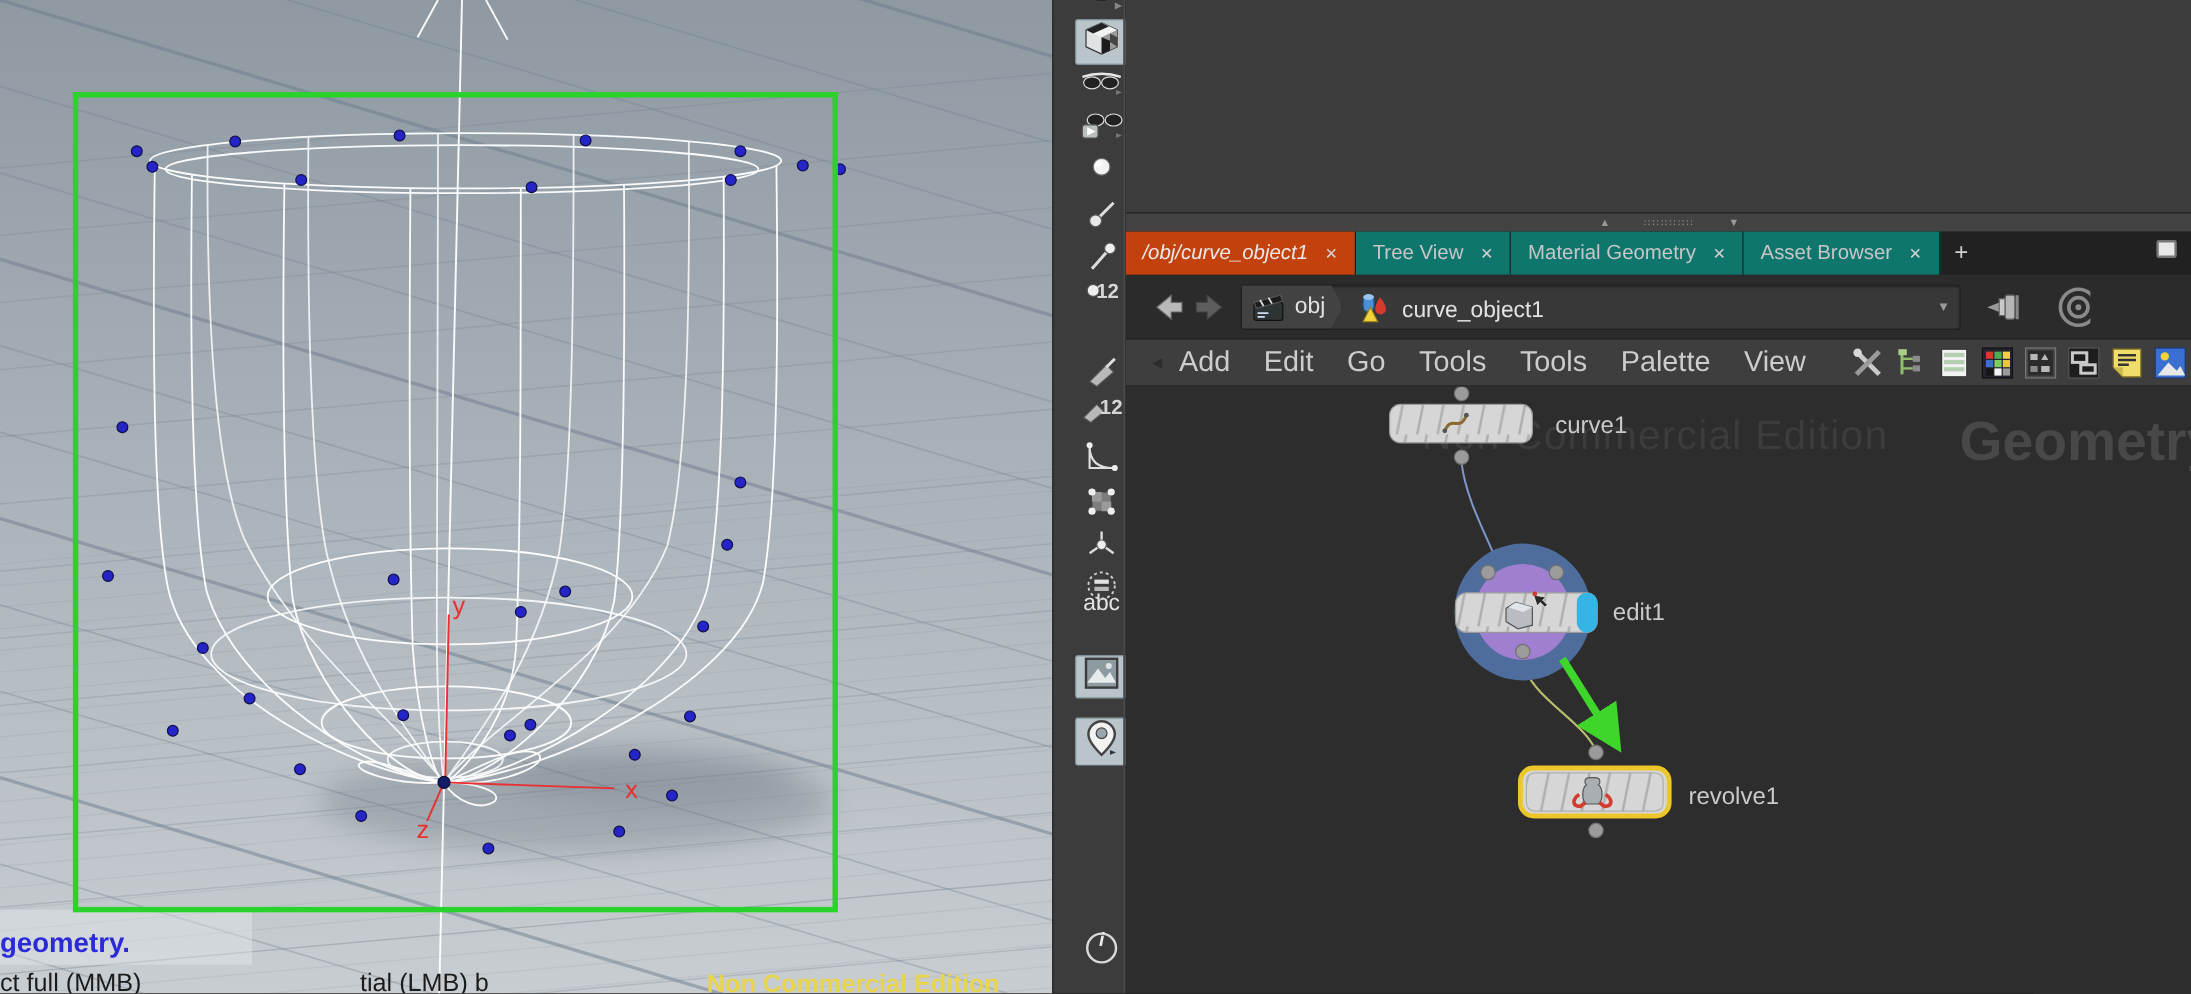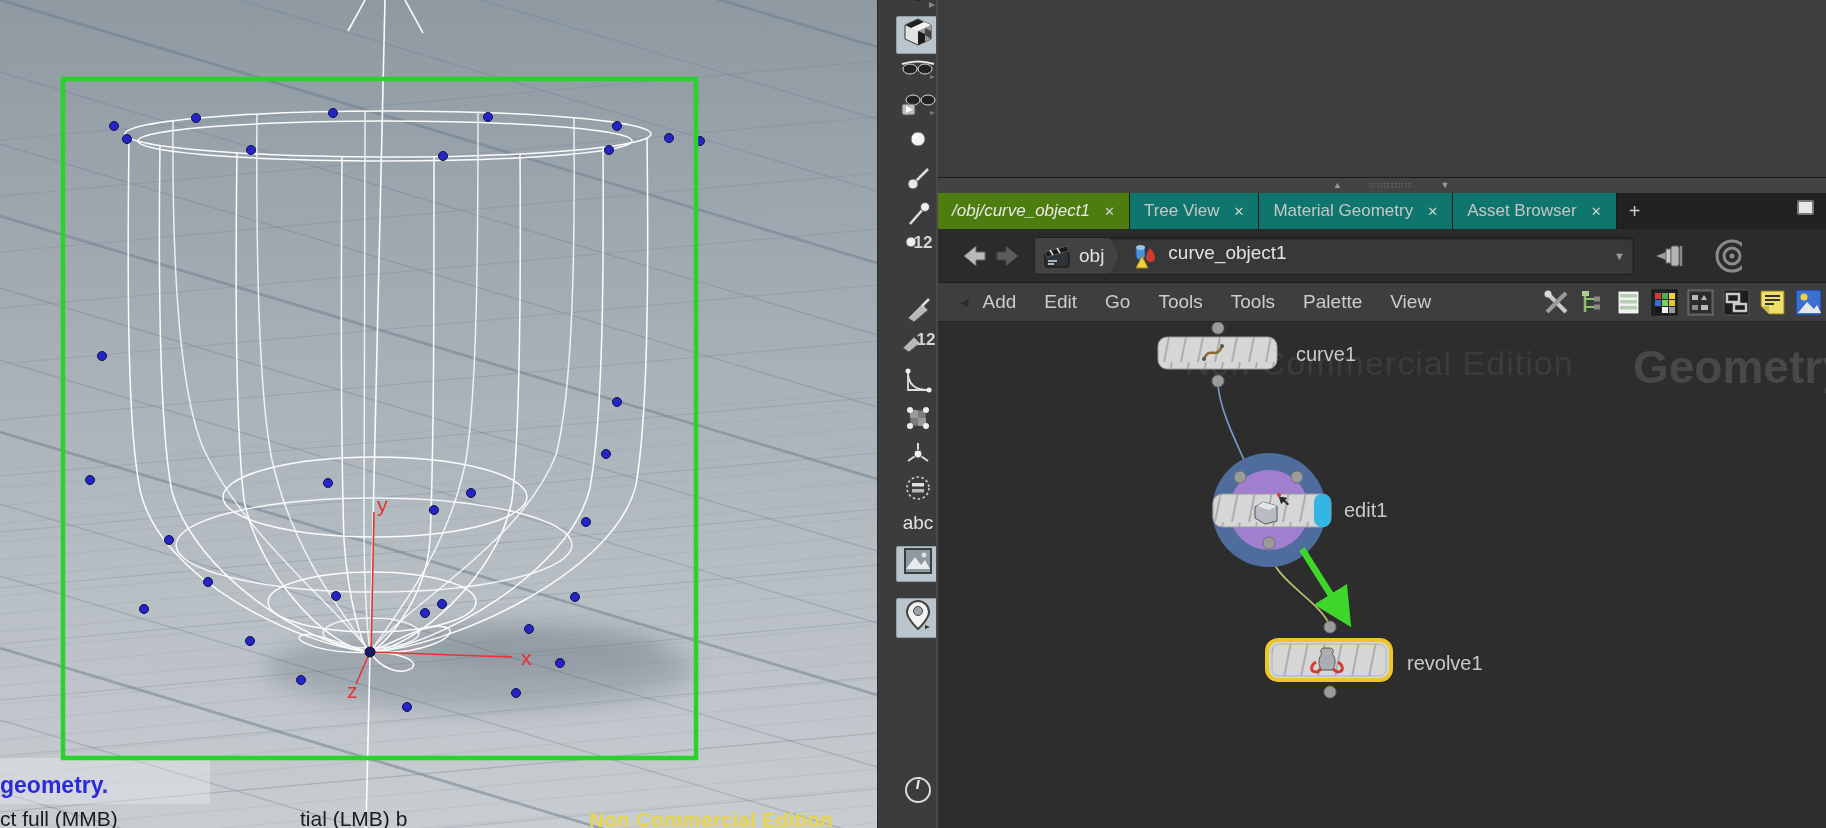--- a/index.html
+++ b/index.html
@@ -25,46 +25,46 @@
   #rightpanel { position:absolute; left:938px; top:0; width:888px; height:828px; background:#2d2d2d; overflow:hidden; }
   #rp-top { position:absolute; left:0; top:0; width:888px; height:178px; background:#3d3d3d; border-bottom:1px solid #1c1c1c; }
   #rp-splitter { position:absolute; left:0; top:178px; width:888px; height:15px; background:#434343;
                  display:flex; align-items:center; }
   .split-arrow { color:#9a9a9a; font-size:9px; line-height:9px; }
   .split-grip { color:#9a9a9a; font-size:8px; letter-spacing:2px; line-height:5px; margin:0 28px; }
 
   #tabbar { position:absolute; left:0; top:193px; width:888px; height:36px; background:#212121; display:flex; align-items:stretch; }
   .tab { display:flex; align-items:center; gap:14px; padding:0 14px; background:#0f766e;
          border-right:1px solid #1a1a1a; color:#c6c6c6; font-size:17px; }
-  .tab.active { background:#4d7c0f; color:#e9e9e9; font-style:italic; }
+  .tab.active { background:#c2410c; color:#e9e9e9; font-style:italic; }
   .tab .close { color:#cfcfcf; font-size:13px; font-style:normal; }
   .tab-add { display:flex; align-items:center; padding:0 12px; color:#cfcfcf; font-size:20px; }
   #tab-right-icon { position:absolute; right:12px; top:200px; width:17px; height:15px;
                     background:#e8e8e8; border:2px solid #777; border-radius:2px; }
 
   #pathbar { position:absolute; left:0; top:229px; width:888px; height:54px; background:#2b2b2b;
              border-bottom:1px solid #1d1d1d; display:flex; align-items:center;padding-left:12px; }
   .nav-arrows { display:flex; gap:6px; margin-left:8px; }
   #path-field { display:flex; align-items:center; height:38px; margin-left:10px; width:600px;
                 background:#383838; border:1px solid #1f1f1f; border-radius:3px; box-shadow:inset 0 1px 2px rgba(0,0,0,.5); position:relative; }
   .ctx-chip { display:flex; align-items:center; gap:8px; padding:0 14px 0 8px; height:100%;
               background:#424242; border-right:1px solid #252525;
               clip-path:polygon(0 0, calc(100% - 10px) 0, 100% 50%, calc(100% - 10px) 100%, 0 100%); }
   .ctx-chip span, #path-node-name { color:#e2e2e2; font-size:19px; }
-  #path-node { display:flex; align-items:flex-start; gap:9px; padding-left:14px; }
+  #path-node { display:flex; align-items:flex-end; gap:9px; padding-left:14px; }
   #path-dd { position:absolute; right:8px; color:#9a9a9a; font-size:11px; }
   #path-pin { margin-left:18px; }
   #path-target { margin-left:14px; }
 
   #menubar { position:absolute; left:0; top:283px; width:888px; height:39px; background:#3e3e3e;
              display:flex; align-items:center; border-bottom:1px solid #262626; }
   #menu-strip { position:absolute; left:0; top:283px; width:13px; height:39px; background:#2e2e2e;
                 border-right:1px solid #1d1d1d; color:#cfcfcf; font-size:8px; text-align:center; line-height:12px; }
   .menu-collapse { color:#2c2c2c; font-size:11px; margin-left:22px; }
-  .menu-item { color:#cccccc; font-size:19px; padding:0 14px; }
+  .menu-item { color:#cccccc; font-size:24px; padding:0 14px; }
   #menu-icons { position:absolute; right:4px; top:0; height:39px; display:flex; align-items:center; gap:9px; }
   .mi { width:27px; height:27px; display:flex; align-items:center; justify-content:center; }
 
   #network { position:absolute; left:0; top:322px; width:888px; height:506px; background:#2d2d2d; overflow:hidden; }
   #nc-watermark { position:absolute; left:247px; top:22px; font-size:34px; color:#3c3c3c; letter-spacing:1px; white-space:nowrap; }
   #geo-backdrop { position:absolute; left:695px; top:18px; font-size:46px; font-weight:bold; color:#484848; white-space:nowrap; }
   #net-svg { position:absolute; left:0; top:0; }
   .node-label { fill:#c9c9c9; font-size:20px; font-family:"Liberation Sans",sans-serif; }
 </style>
 </head>
@@ -348,21 +348,21 @@
         <circle cx="14" cy="14" r="4" fill="#eee" stroke="#555"></circle>
       </svg>
     </div>
     <div class="tb-cell" style="top:474px">
       <svg width="28" height="28">
         <circle cx="14" cy="14" r="11" fill="none" stroke="#cfcfcf" stroke-width="1.6" stroke-dasharray="2.5 2.5"></circle>
         <rect x="8" y="9" width="12" height="3.5" fill="#e3e3e3"></rect>
         <rect x="8" y="15" width="12" height="3.5" fill="#b9b9b9"></rect>
       </svg>
     </div>
-    <div class="tb-cell" style="top:512px">
+    <div class="tb-cell" style="top:492px">
       <span style="color:#e3e3e3;font-size:19px">abc</span>
     </div>
     <div class="tb-cell sel" style="top:546px;height:36px">
       <svg width="30" height="28">
         <rect x="2" y="2" width="26" height="24" fill="#8d9a9f" stroke="#3d3d3d" stroke-width="2"></rect>
         <polygon points="3,22 12,10 18,18 22,13 27,22" fill="#e8ebec"></polygon>
         <circle cx="21" cy="8" r="2.5" fill="#dfe3e4"></circle>
       </svg>
     </div>
     <div class="tb-cell sel" style="top:598px;height:40px">

